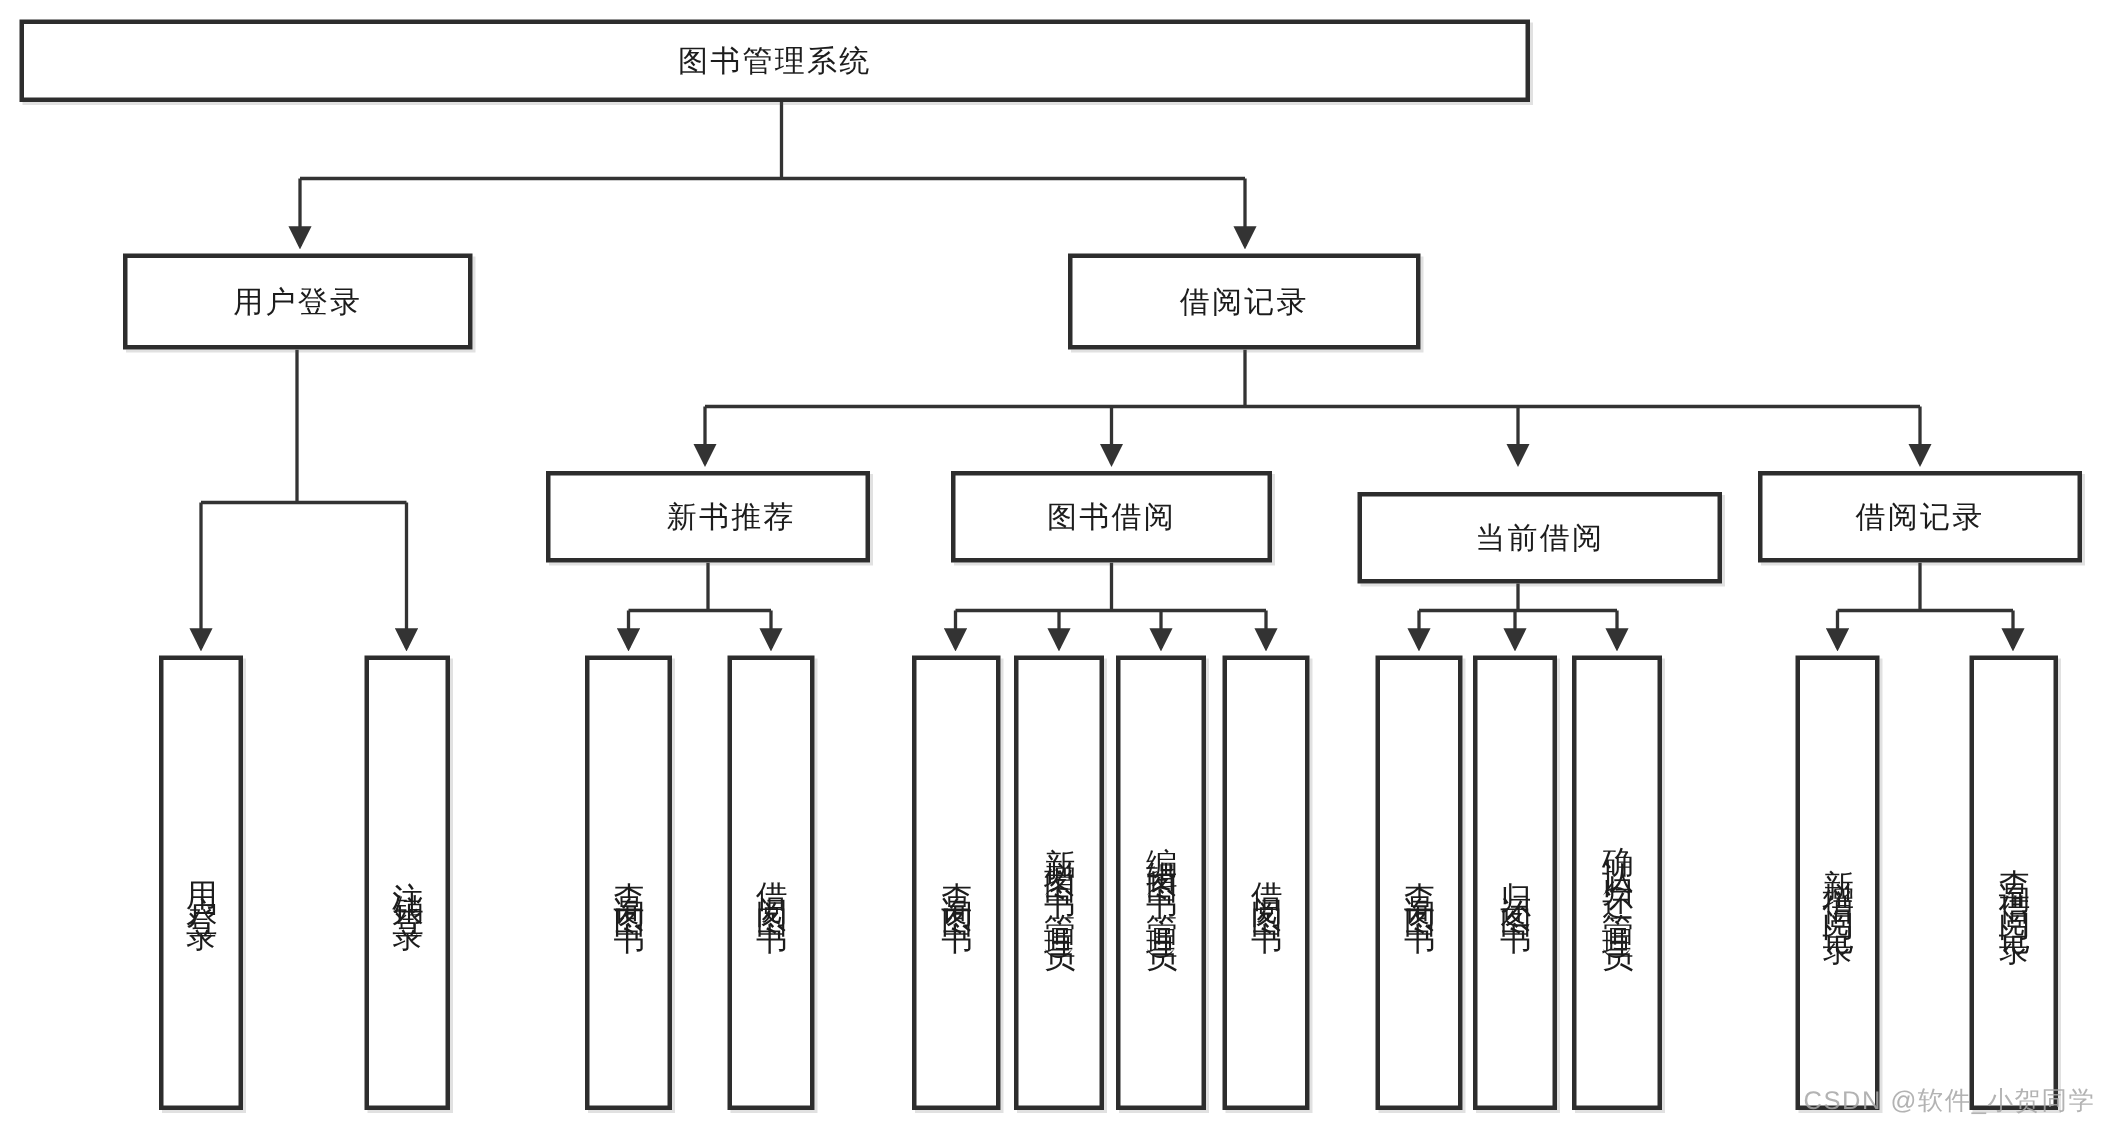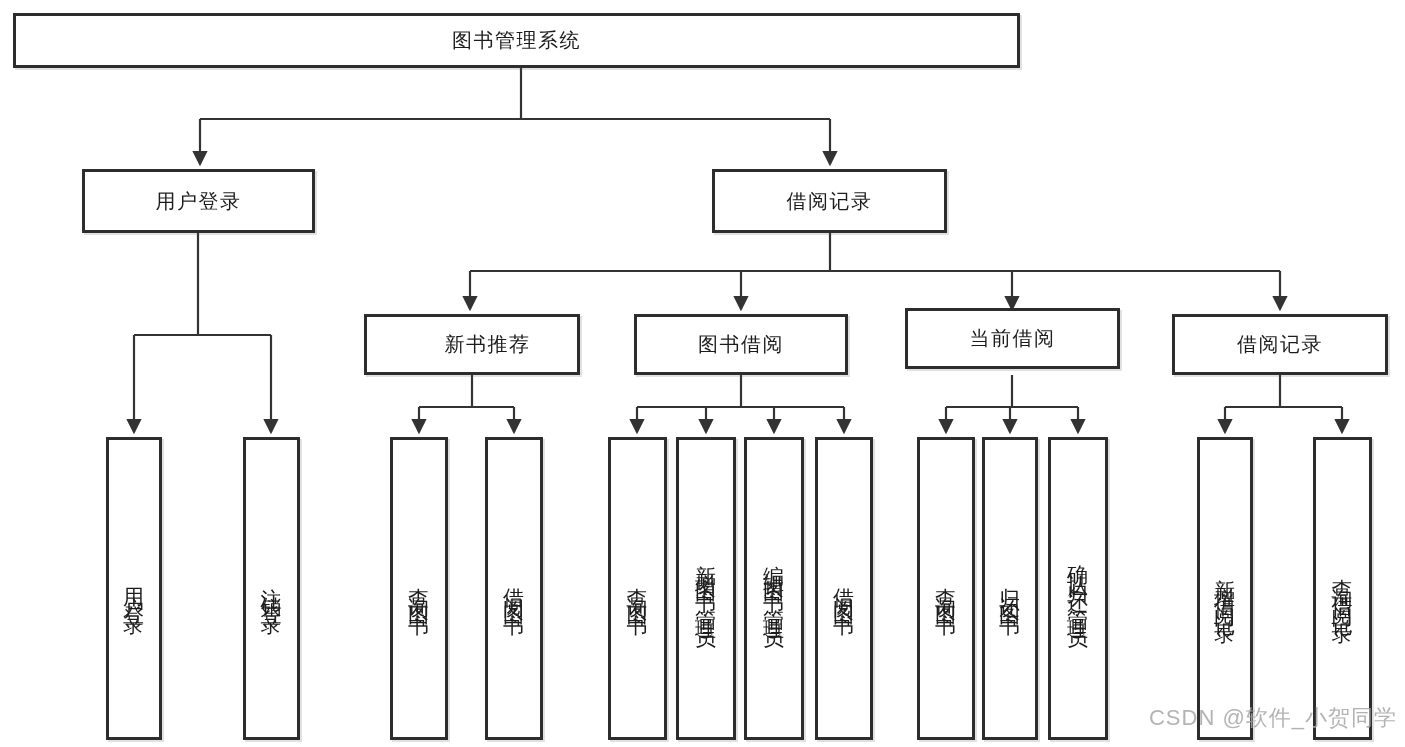--- a/index.html
+++ b/index.html
@@ -49,22 +49,22 @@
     writing-mode: vertical-rl;
     text-orientation: mixed;
     font-size: 21px;
     letter-spacing: 9px;
     line-height: 1.0;
     white-space: nowrap;
   }
   .watermark {
     position: absolute;
     right: 8px;
-    bottom: 14px;
-    font-size: 22px;
+    bottom: 2px;
+    font-size: 17px;
     color: var(--watermark);
     opacity: 0.85;
     letter-spacing: 1px;
     z-index: 5;
     white-space: nowrap;
   }
   svg .trunk {
     stroke: var(--line);
     stroke-width: 2.2;
     fill: none;
@@ -129,21 +129,21 @@
   <div class="node hbox" style="left:712px; top:169px; width:235px; height:64px;">
     <span class="label">借阅记录</span>
   </div>
 
   <div class="node hbox" style="left:364px; top:314px; width:216px; height:61px;padding-left:31px;">
     <span class="label">新书推荐</span>
   </div>
   <div class="node hbox" style="left:634px; top:314px; width:214px; height:61px;justify-content:center;">
     <span class="label">图书借阅</span>
   </div>
-  <div class="node hbox" style="left:905px; top:308px; width:215px; height:61px;">
+  <div class="node hbox" style="left:905px; top:328px; width:243px; height:61px;">
     <span class="label">当前借阅</span>
   </div>
   <div class="node hbox" style="left:1172px; top:314px; width:216px; height:61px;">
     <span class="label">借阅记录</span>
   </div>
 
   <div class="node vbox" style="left:106px; width:56px;">
     <span class="label">用户登录</span>
   </div>
   <div class="node vbox" style="left:243px; width:57px;">

